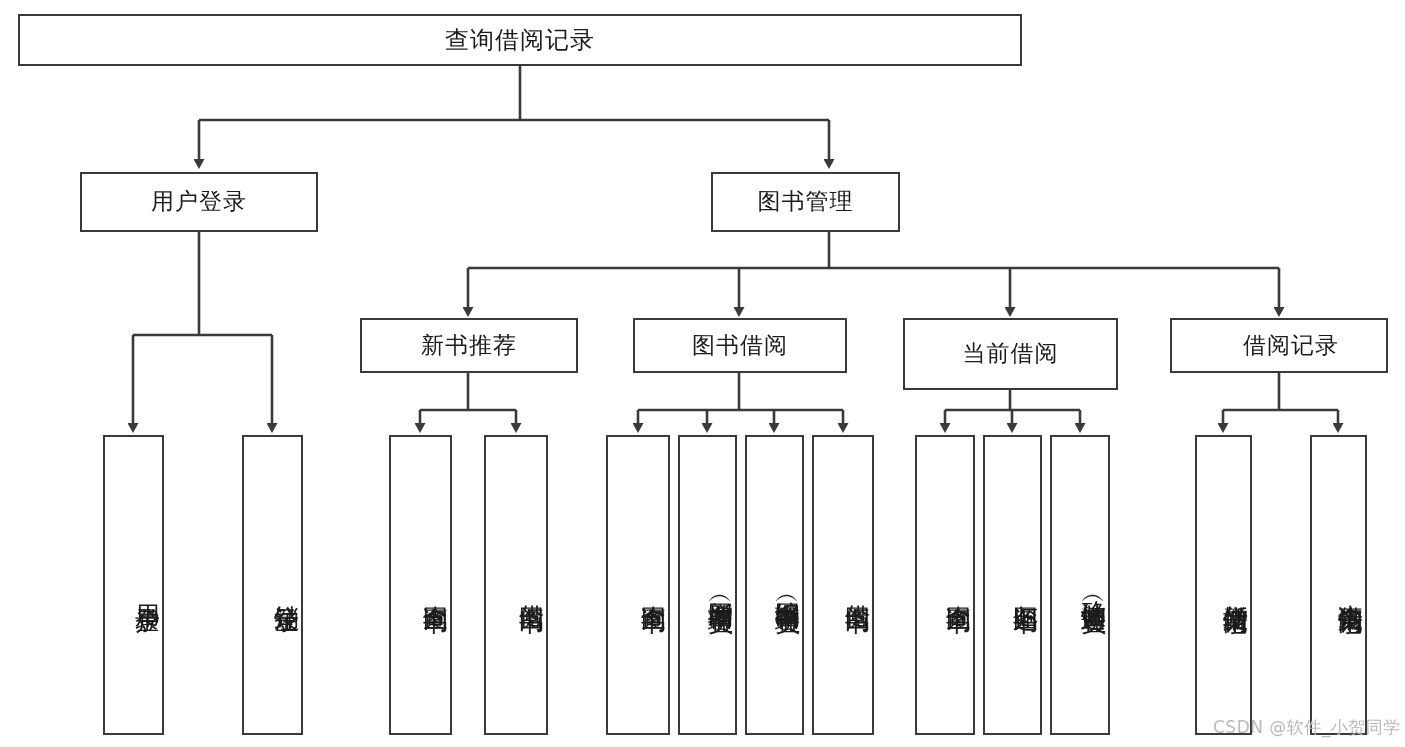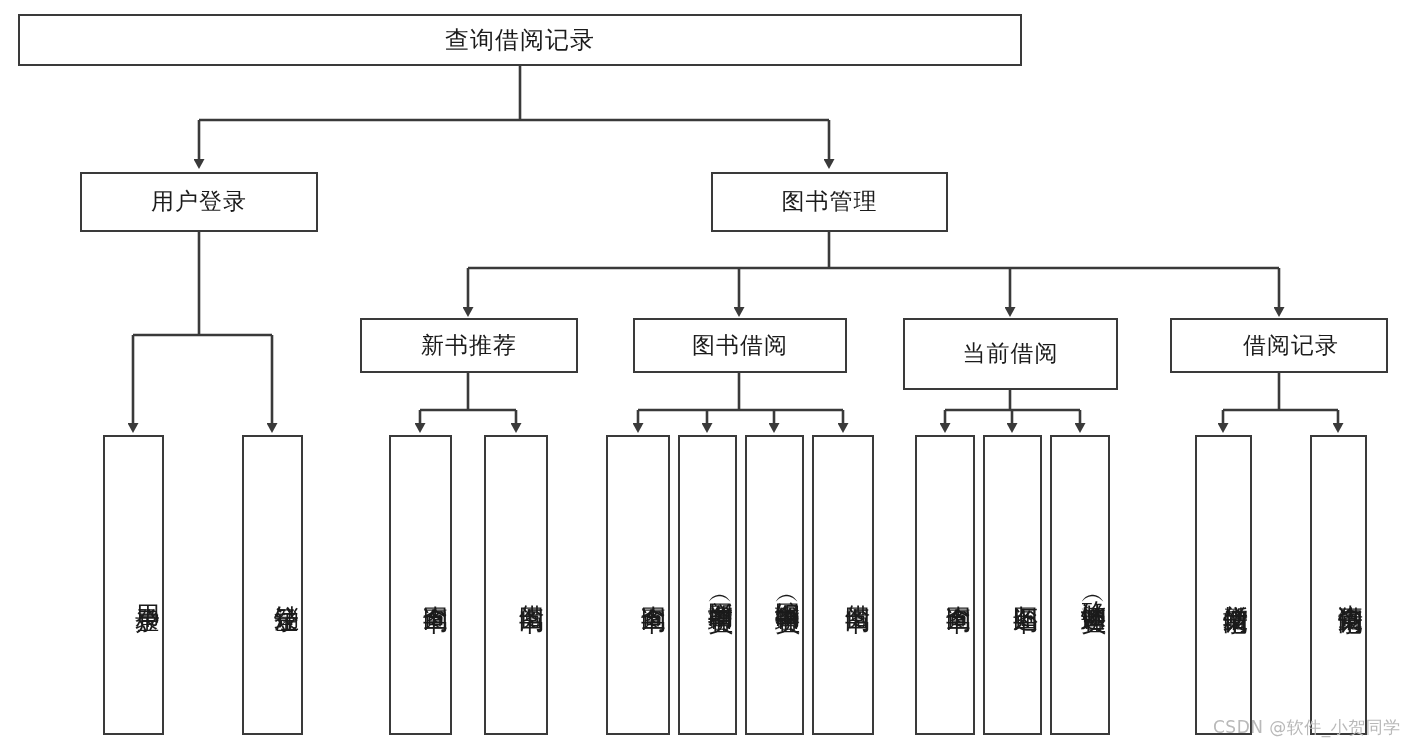--- a/index.html
+++ b/index.html
@@ -113,21 +113,21 @@
       <path d="M1279,373 L1279,410"></path>
       <path d="M1223,410 L1338,410"></path>
       <path d="M1223,410 L1223,424" marker-end="url(#ah)"></path>
       <path d="M1338,410 L1338,424" marker-end="url(#ah)"></path>
     </g>
   </svg>
 
   <div class="node horiz root" style="left:18px; top:14px; width:1004px; height:52px;">查询借阅记录</div>
 
   <div class="node horiz" style="left:80px; top:172px; width:238px; height:60px;">用户登录</div>
-  <div class="node horiz" style="left:711px; top:172px; width:237px; height:60px;">图书管理</div>
+  <div class="node horiz" style="left:711px; top:172px; width:189px; height:60px;">图书管理</div>
 
   <div class="node horiz" style="left:360px; top:318px; width:218px; height:55px;text-align:right;">新书推荐</div>
   <div class="node horiz" style="left:633px; top:318px; width:214px; height:55px;">图书借阅</div>
   <div class="node horiz" style="left:903px; top:318px; width:215px; height:72px;">当前借阅</div>
   <div class="node horiz" style="left:1170px; top:318px; width:218px; height:55px;padding-left:24px;">借阅记录</div>
 
   <div class="node vert" style="left:103px; top:435px; width:61px; height:300px;">用户登录</div>
   <div class="node vert" style="left:242px; top:435px; width:61px; height:300px;">注销登录</div>
 
   <div class="node vert" style="left:389px; top:435px; width:63px; height:300px;">查询图书</div>

